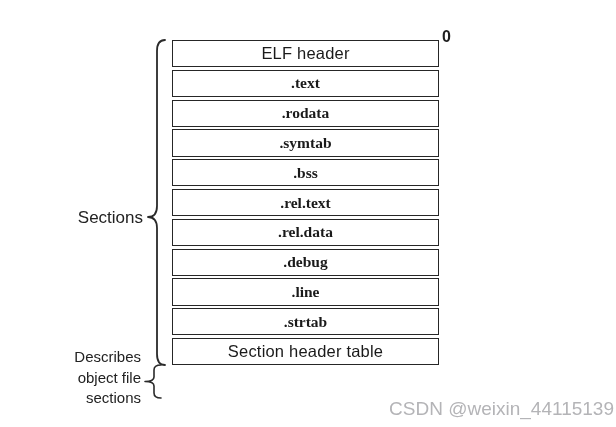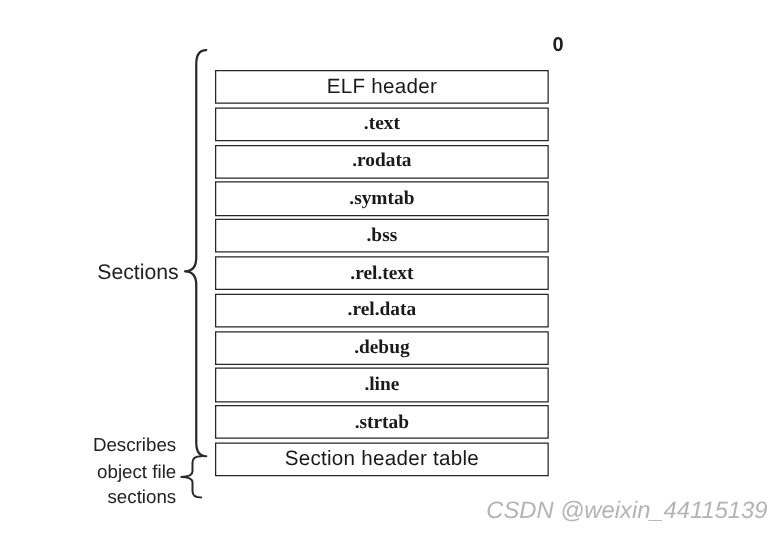--- a/index.html
+++ b/index.html
@@ -19,21 +19,20 @@
 
   
   .stack {
     position: absolute;
     left: 172px;
     top: 40px;
     width: 267px;
     display: flex;
     flex-direction: column;
     gap: 2.5px;
-    margin-top: 16px;
   }
   .box {
     box-sizing: border-box;
     height: 27.3px;
     border: 1.6px solid #262626;
     background: #ffffff;
     display: flex;
     align-items: center;
     justify-content: center;
     white-space: nowrap;
@@ -98,21 +97,20 @@
   
   .watermark {
     position: absolute;
     left: 368px;
     top: 398px;
     width: 246px;
     text-align: right;
     font-size: 19px;
     color: #b4b4b7;
     white-space: nowrap;
-    font-style: italic;
   }
 </style>
 </head>
 <body>
 
 <div class="canvas">
 
   <div class="stack">
     <div class="box sans">
         <span>ELF header</span>

